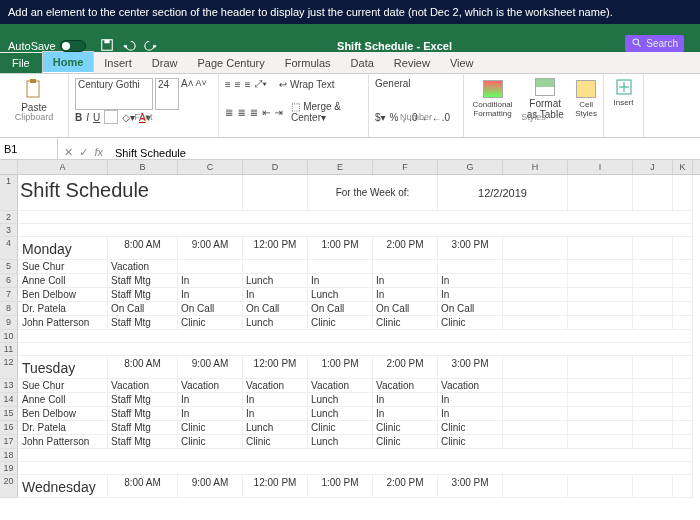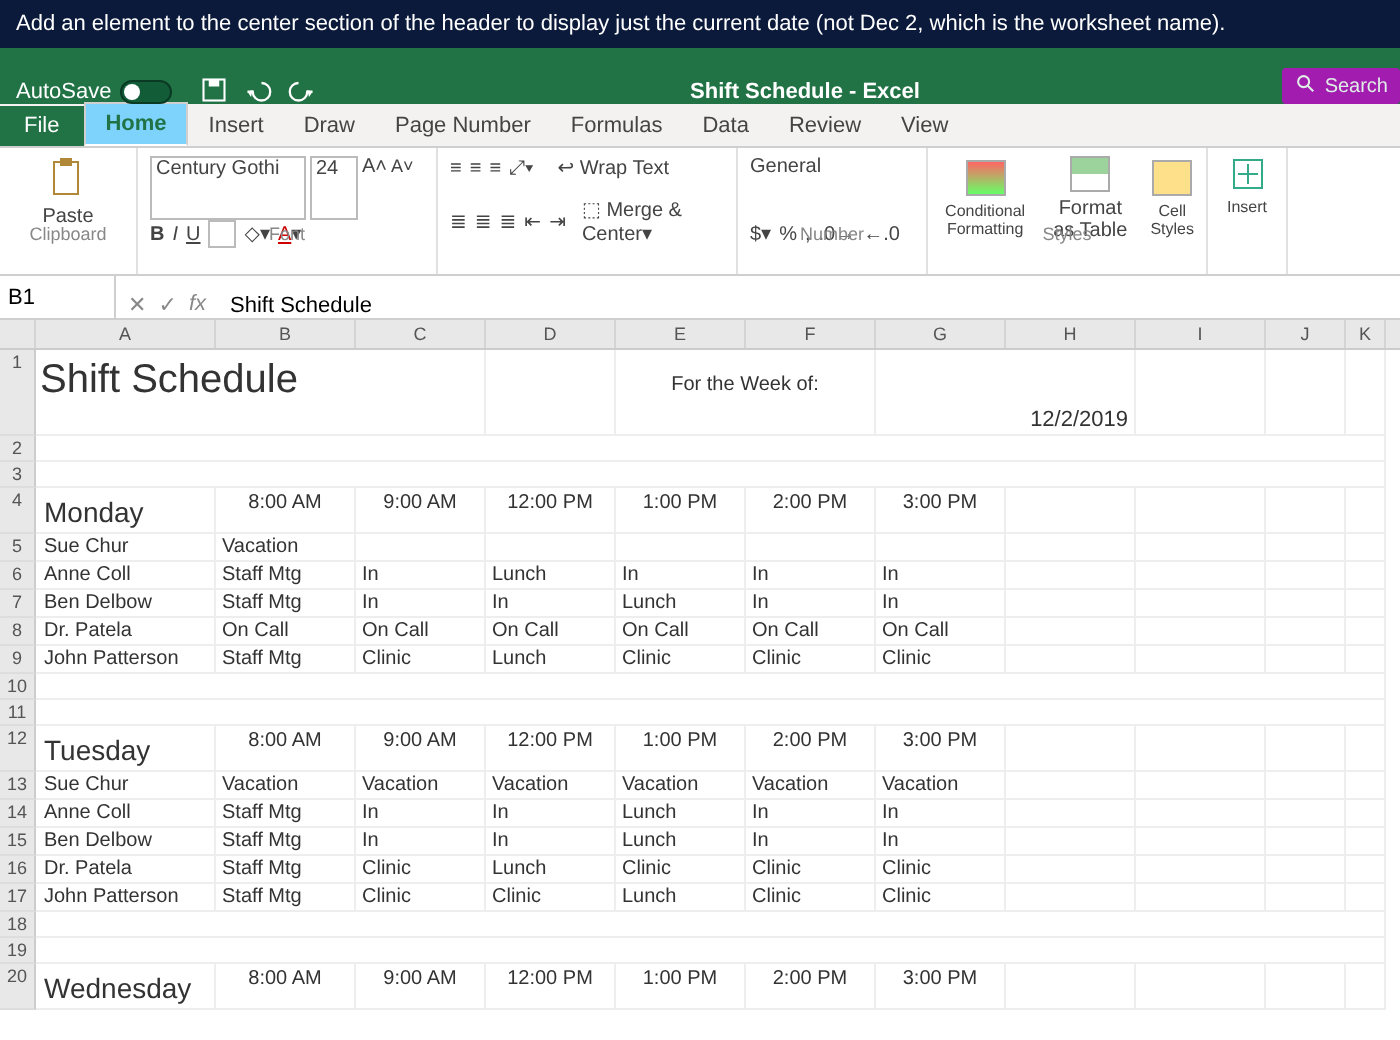--- a/index.html
+++ b/index.html
@@ -6,21 +6,21 @@
   body { width: 700px; height: 520px; overflow: hidden; background: #000; }
   .instruction { background: #0b1a3a; color: #fff; font-size: 11px; padding: 6px 8px; }
   .app { background: #e6e6e6; height: 495px; }
   .titlebar { background: #217346; height: 28px; display: flex; align-items: flex-end; color: #fff; font-size: 11px; }
   .autosave { display: flex; align-items: center; gap: 4px; padding: 0 8px; }
   .autosave .pill { width: 26px; height: 12px; border-radius: 6px; background: #135c38; border:1px solid #0b3a24; position: relative; }
   .autosave .pill::after { content:""; position:absolute; width:8px; height:8px; border-radius:50%; background:#fff; left:1px; top:1px; }
   .qat { display:flex; gap:8px; align-items:center; padding:0 6px; }
   .qat .ic { width:14px; height:14px; display:inline-block; }
   .titlecenter { flex:1; text-align:center; font-weight:600; }
-  .searchwrap { display:flex; align-items:center; gap:4px; background:#a21caf; border-radius:2px; padding:2px 6px; margin-right:0; font-size:10px; color:#dfeee6; }
+  .searchwrap { display:flex; align-items:center; gap:4px; background:#8b5cf6; border-radius:2px; padding:2px 6px; margin-right:16px; font-size:10px; color:#dfeee6; }
   .tabs { background:#f3f2f1; border-bottom:1px solid #cfcfcf; height:22px; display:flex; align-items:flex-end; font-size:11px; }
   .tabs .tab { padding:4px 10px; color:#444; cursor:pointer; }
   .tabs .tab.active { background:#7dd3fc; border:1px solid #cfcfcf; border-bottom:1px solid #fff; color:#217346; font-weight:600; }
   .tabs .file { background:#217346; color:#fff; padding:4px 12px; }
   .ribbon { background:#fff; border-bottom:1px solid #cfcfcf; height:64px; display:flex; font-size:10px; color:#444; }
   .group { border-right:1px solid #e1e1e1; padding:4px 6px 14px 6px; position:relative; display:flex; flex-direction:column; justify-content:space-between; }
   .group .label { position:absolute; bottom:15px; left:0; right:0; text-align:center; font-size:9px; color:#888; }
   .btnrow { display:flex; gap:4px; align-items:center; }
   .mini { width:14px; height:14px; border:1px solid #bbb; display:inline-block; }
   .fontbox { display:flex; gap:2px; }
@@ -33,21 +33,21 @@
   .colhdr { display:grid; grid-template-columns:18px 90px 70px 65px 65px 65px 65px 65px 65px 65px 40px 20px; background:#e8e8e8; border-bottom:1px solid #ccc; }
   .colhdr div { border-right:1px solid #d4d4d4; text-align:center; font-size:9px; color:#555; padding:2px 0; }
   .rows { display:grid; grid-template-columns:18px 90px 70px 65px 65px 65px 65px 65px 65px 65px 40px 20px; }
   .rh { background:#e8e8e8; border-right:1px solid #ccc; border-bottom:1px solid #ddd; text-align:center; font-size:9px; color:#555; padding:1px 0; }
   .cell { border-right:1px solid #eee; border-bottom:1px solid #eee; padding:1px 3px; white-space:nowrap; overflow:hidden; }
   .title { font-size:20px; font-weight:400; padding:4px 0 8px 2px; }
   .day { font-size:14px; font-weight:400; padding:4px 0 2px 4px; }
   .thdr { font-size:10px; text-align:center; padding:2px 0; }
   .namecell { padding:1px 4px; }
   .weeklabel { font-size:10px; text-align:center; padding-top:12px;}
-  .datelabel { font-size:11px; text-align:right; padding-top:29px;}
+  .datelabel { font-size:11px; text-align:center; padding-top:12px;}
   .condfmt { width:20px; height:18px; background:linear-gradient(#f66,#6f6); display:inline-block; border:1px solid #aaa; }
   .tblfmt { width:20px; height:18px; display:inline-block; border:1px solid #aaa; background:
     linear-gradient(#9cd39c 0 50%, #fff 50% 100%); }
   .cellsty { width:20px; height:18px; display:inline-block; border:1px solid #aaa; background:#ffe08a; }
 </style>
 </head>
 <body>
 
 <div class="instruction">Add an element to the center section of the header to display just the current date (not Dec 2, which is the worksheet name).</div>
 
@@ -80,21 +80,21 @@
           </svg></span>
       <span>Search</span>
     </div>
   </div>
 
   <div class="tabs">
     <div class="tab file">File</div>
     <div class="tab active">Home</div>
     <div class="tab">Insert</div>
     <div class="tab">Draw</div>
-    <div class="tab">Page Number</div>
+    <div class="tab">Page Century</div>
     <div class="tab">Formulas</div>
     <div class="tab">Data</div>
     <div class="tab">Review</div>
     <div class="tab">View</div>
   </div>
 
   <div class="ribbon">
     <div class="group" style="width:69px">
       <div style="text-align:center">
         <svg width="20" height="22" viewBox="0 0 20 22">

